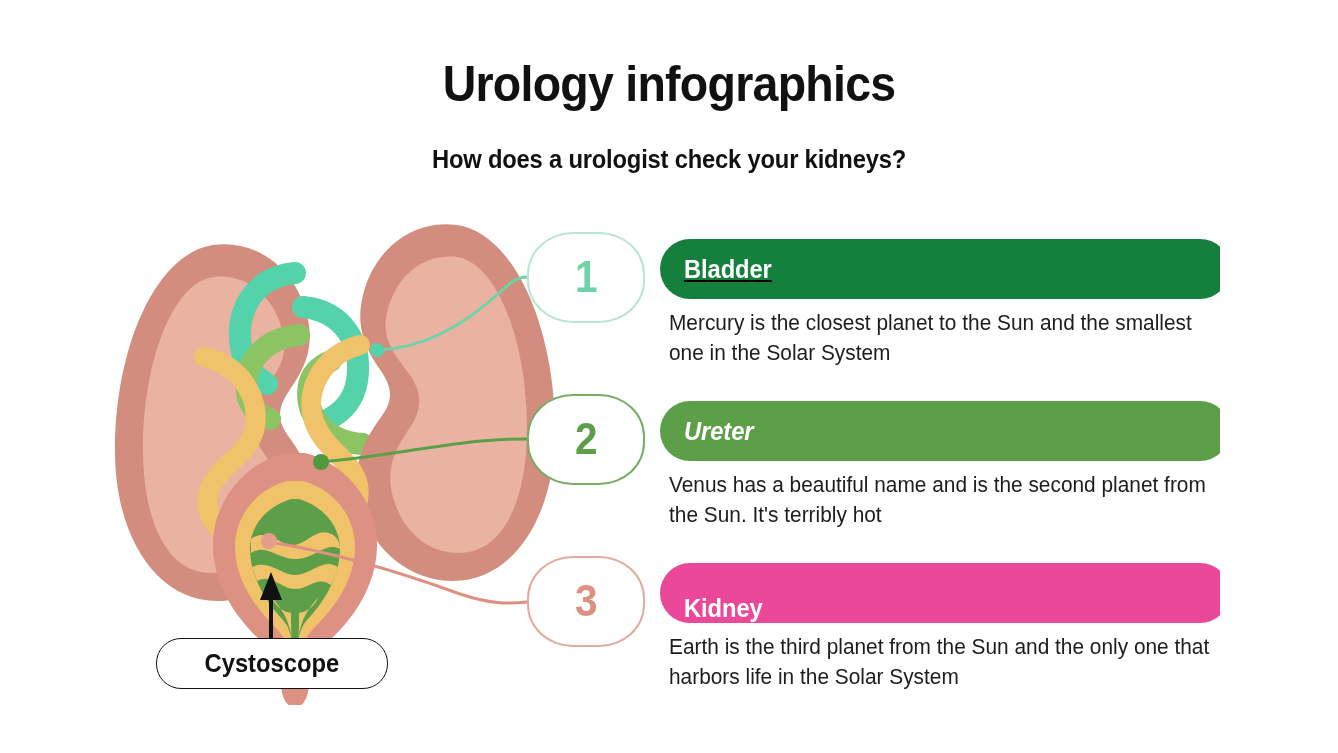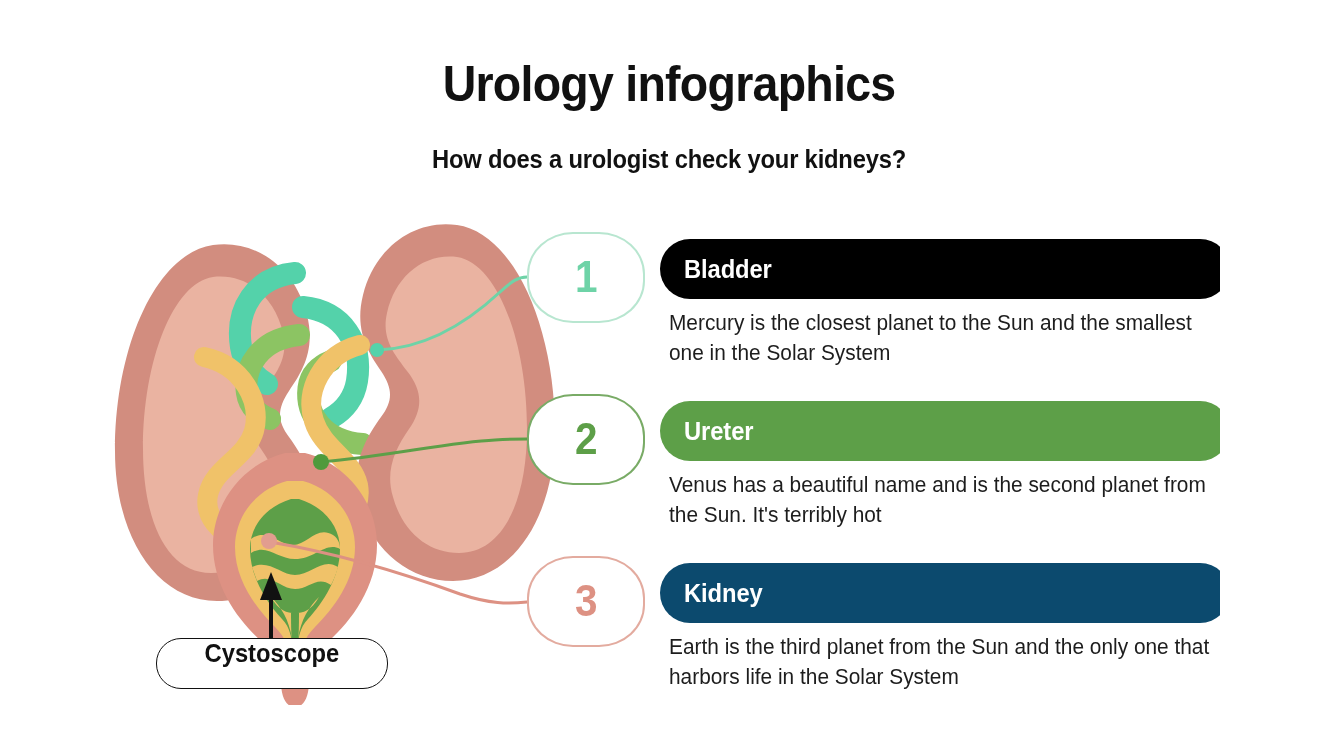--- a/index.html
+++ b/index.html
@@ -129,20 +129,21 @@
   #cystoscope-label {
     position: absolute;
     left: 156px;
     top: 638px;
     width: 230px;
     height: 49px;
     border: 1.8px solid #111111;
     border-radius: 25px;
     background: #ffffff;
     display: flex;
+    align-items: center;
     justify-content: center;
     z-index: 5;
   }
   #cystoscope-text {
     font-size: 25px;
     font-weight: 700;
     color: #111111;
     font-family: "Liberation Sans Narrow", "Liberation Sans", sans-serif;
     transform: scaleX(0.95);
   }
@@ -289,39 +290,39 @@
   </svg>
 
   <div id="cystoscope-label">
     <span id="cystoscope-text">Cystoscope</span>
   </div>
 
   <div class="step" id="step-1">
     <div class="badge" style="border-color: rgb(184, 230, 208);">
       <span class="badge-num" style="color: rgb(110, 211, 167);">1</span>
     </div>
-    <div class="bar" style="background: #000000;">
+    <div class="bar" style="background: #15803d; text-decoration: underline;">
       <span class="bar-label">Bladder</span>
     </div>
     <div class="desc">Mercury is the closest planet to the Sun and the smallest one in the Solar System</div>
   </div>
 
   <div class="step" id="step-2">
     <div class="badge" style="border-color: rgb(121, 171, 102);">
       <span class="badge-num" style="color: rgb(93, 159, 72);">2</span>
     </div>
-    <div class="bar" style="background: rgb(93, 159, 72);">
+    <div class="bar" style="background: rgb(93, 159, 72); font-style: italic;">
       <span class="bar-label">Ureter</span>
     </div>
     <div class="desc">Venus has a beautiful name and is the second planet from the Sun. It's terribly hot</div>
   </div>
 
   <div class="step" id="step-3">
     <div class="badge" style="border-color: rgb(227, 171, 159);">
       <span class="badge-num" style="color: rgb(221, 145, 131);">3</span>
     </div>
-    <div class="bar" style="background: #0c4a6e;">
+    <div class="bar" style="background: #ec4899; align-items: flex-end;">
       <span class="bar-label">Kidney</span>
     </div>
     <div class="desc">Earth is the third planet from the Sun and the only one that harbors life in the Solar System</div>
   </div>
 
 </div>
 
 </body></html>

